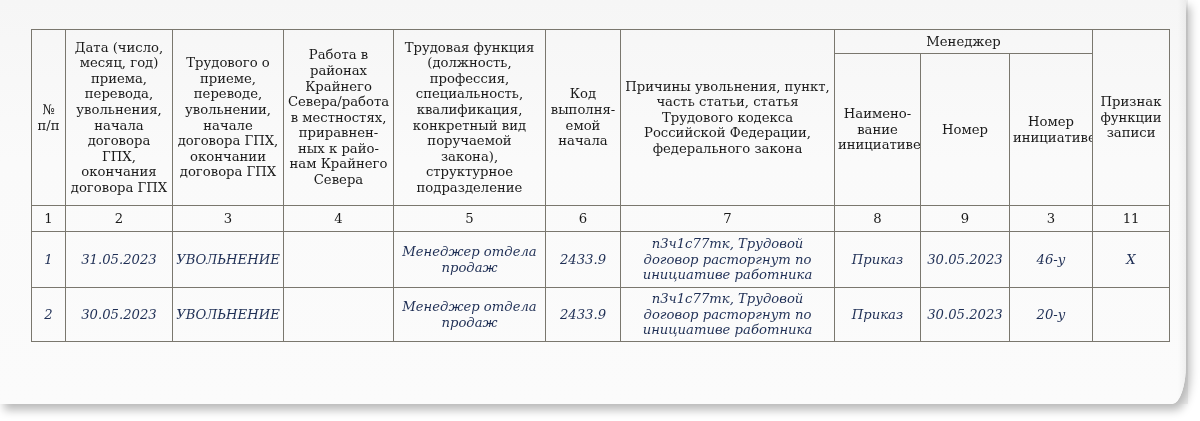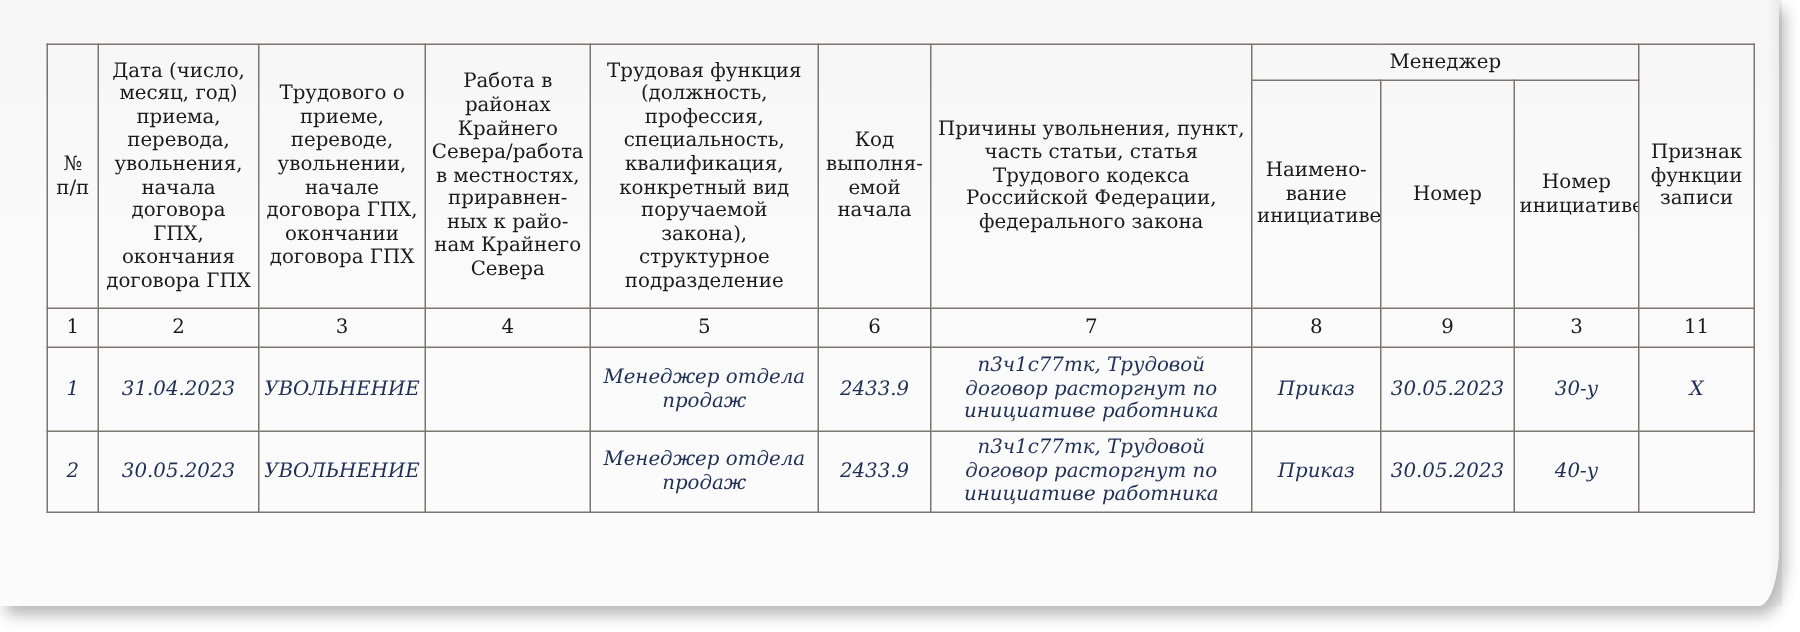--- a/index.html
+++ b/index.html
@@ -97,39 +97,39 @@
       <td>5</td>
       <td>6</td>
       <td>7</td>
       <td>8</td>
       <td>9</td>
       <td>3</td>
       <td>11</td>
     </tr>
     <tr class="data-row r1">
       <td class="bold">1</td>
-      <td class="bold">31.04.2023</td>
+      <td class="bold">31.05.2023</td>
       <td class="bold">УВОЛЬНЕНИЕ</td>
       <td></td>
       <td>Менеджер отдела продаж</td>
       <td class="bold">2433.9</td>
       <td>п3ч1с77тк, Трудовой договор расторгнут по инициативе работника</td>
       <td class="bold">Приказ</td>
       <td class="bold">30.05.2023</td>
-      <td class="bold">30-у</td>
+      <td class="bold">46-у</td>
       <td class="bold">Х</td>
     </tr>
     <tr class="data-row r2">
       <td class="bold">2</td>
       <td class="bold">30.05.2023</td>
       <td class="bold">УВОЛЬНЕНИЕ</td>
       <td></td>
       <td>Менеджер отдела продаж</td>
       <td class="bold">2433.9</td>
       <td>п3ч1с77тк, Трудовой договор расторгнут по инициативе работника</td>
       <td class="bold">Приказ</td>
       <td class="bold">30.05.2023</td>
-      <td class="bold">40-у</td>
+      <td class="bold">20-у</td>
       <td class="bold"></td>
     </tr>
   </tbody>
     </table>
 </div>
 
 </body></html>

